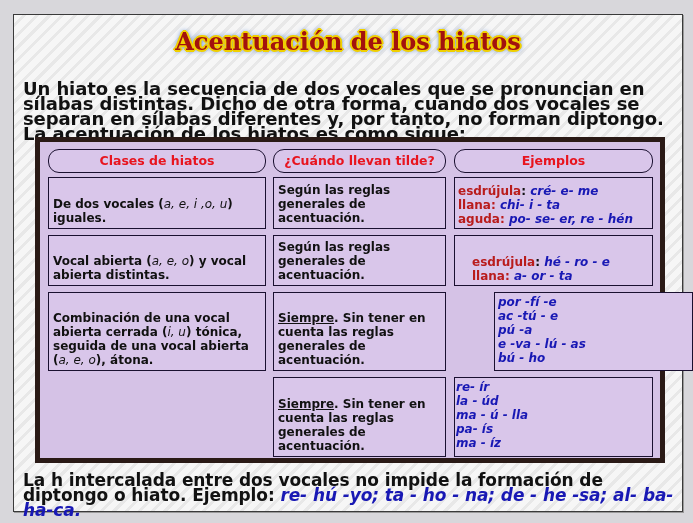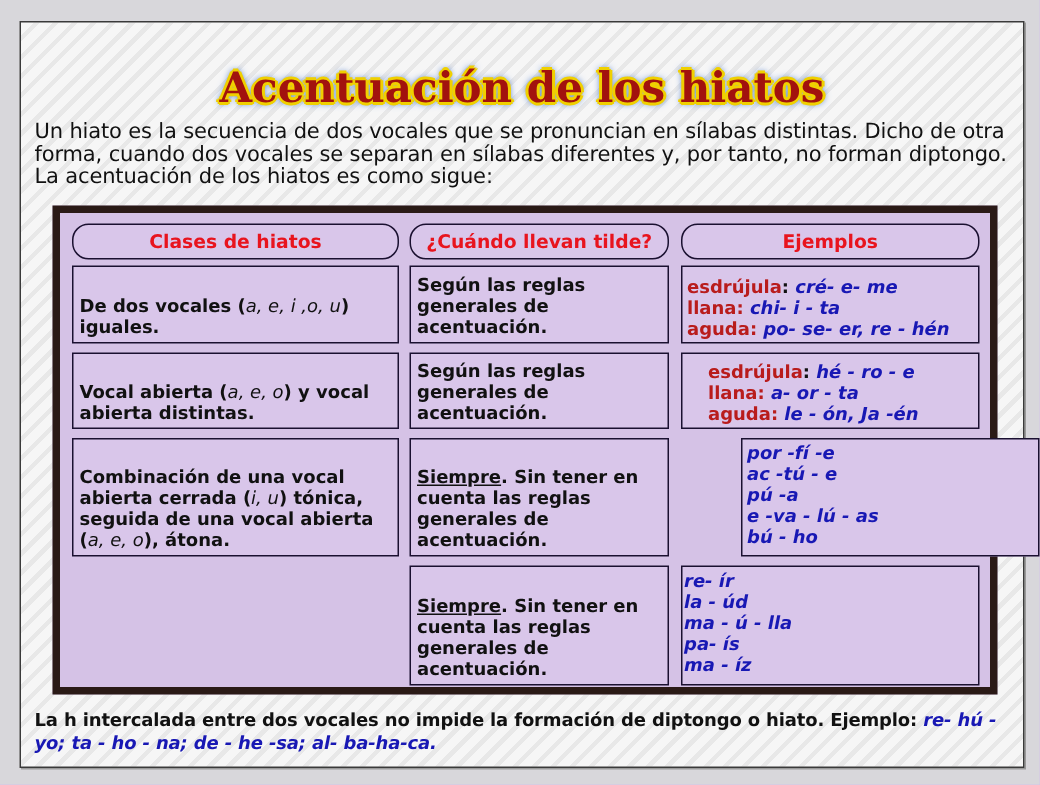--- a/index.html
+++ b/index.html
@@ -8,31 +8,31 @@
     font-family:"DejaVu Sans", sans-serif;
   }
   .panel {
     position:absolute; left:13px; top:14px; width:668px; height:496px;
     border:1px solid #3a3a3a;
     box-shadow: 1px 1px 0 #9a9a9a;
     background-color:#f4f4f4;
     background-image: repeating-linear-gradient(135deg, #f6f6f6 0px, #f6f6f6 6px, #e8e8e8 6px, #e8e8e8 9px);
   }
   .title {
-    position:absolute; left:0; top:27px; width:100%; text-align:center;
-    font-family:"DejaVu Serif", serif; font-weight:bold; font-size:28px; letter-spacing:0px;
+    position:absolute; left:0; top:12px; width:100%; text-align:center;
+    font-family:"DejaVu Serif", serif; font-weight:bold; font-size:24px; letter-spacing:0px;
     color:#a2120e;
     text-shadow:
       -1px -1px 0 #f0d000, 1px -1px 0 #f0d000, -1px 1px 0 #f0d000, 1px 1px 0 #f0d000,
       -2px 0 0 #f0d000, 2px 0 0 #f0d000, 0 -2px 0 #f0d000, 0 2px 0 #f0d000,
       0 0 4px #4a78c8, 0 0 6px #4a78c8;
   }
   .intro {
     position:absolute; left:9px; top:66px; width:655px;
-    font-size:14px; font-weight:normal; color:#111; line-height:15px;
+    font-size:18px; font-weight:bold; color:#111; line-height:15px;
     letter-spacing:-0.1px;
   }
   .table-wrap {
     position:absolute; left:21px; top:122px; width:620px; height:316px;
     background:#d5c2e6;
     border:5px solid #2a1a16;
   }
   .cell {
     position:absolute; border:1px solid #1a1030; background:#d9c6ea; box-sizing:border-box;
     font-size:12px; font-weight:bold; color:#111; line-height:14px;
@@ -40,21 +40,21 @@
   }
   .hdr { color:#e8141e; text-align:center; display:flex; align-items:center; justify-content:center; font-size:12.5px; padding:0;border-radius:11px; }
   .vc { display:flex; align-items:flex-end; }
   .vt { display:flex; align-items:flex-start; }
   .ex { color:#1818b4; font-style:italic; }
   .lbl { color:#b91c1c; }
   .colon { color:#111; }
   .u { text-decoration:underline; }
   .footer {
     position:absolute; left:9px; top:458px; width:660px;
-    font-size:12px; font-weight:bold; color:#111; line-height:15px; letter-spacing:-0.1px;
+    font-size:17px; font-weight:bold; color:#111; line-height:15px; letter-spacing:-0.1px;
   }
 </style>
 </head>
 <body>
 
 <div class="panel">
   <div class="title">Acentuación de los hiatos</div>
   <div class="intro">Un hiato es la secuencia de dos vocales que se pronuncian en sílabas distintas. Dicho de otra forma, cuando dos vocales se separan en sílabas diferentes y, por tanto, no forman diptongo. La acentuación de los hiatos es como sigue:</div>
 
   <div class="table-wrap">
@@ -80,21 +80,20 @@
     <div class="cell vc" style="left:8px; top:93px; width:218px; height:51px;">
       <span><span>Vocal abierta (</span><i style="font-weight:normal">a, e, o</i><span>) y vocal abierta distintas.</span></span>
     </div>
     <div class="cell vc" style="left:233px; top:93px; width:173px; height:51px;">
       <span style="width:130px">Según las reglas generales de acentuación.</span>
     </div>
     <div class="cell vc" style="left:414px; top:93px; width:199px; height:51px; padding:2px 17px;">
       <div>
         <div><span class="lbl">esdrújula</span><span class="colon">: </span><span class="ex">hé - ro - e</span></div>
         <div><span class="lbl">llana</span><span class="lbl">: </span><span class="ex">a- or - ta</span></div>
-        <div><span class="lbl">aguda</span><span class="lbl">: </span><span class="ex">le - ón, Ja -én</span></div>
       </div>
     </div>
 
     <div class="cell vc" style="left:8px; top:150px; width:218px; height:79px;">
       <span><span>Combinación de una vocal abierta cerrada (</span><i style="font-weight:normal">i, u</i><span>) tónica, seguida de una vocal abierta (</span><i style="font-weight:normal">a, e, o</i><span>), átona.</span></span>
     </div>
     <div class="cell vc" style="left:233px; top:150px; width:173px; height:79px;">
       <span style="width:150px"><span class="u">Siempre</span><span>. Sin tener en cuenta las reglas generales de acentuación.</span></span>
     </div>
     <div class="cell vt" style="left:414px; top:150px; width:199px; height:79px; padding:2px 3px;margin-left:40px;">

